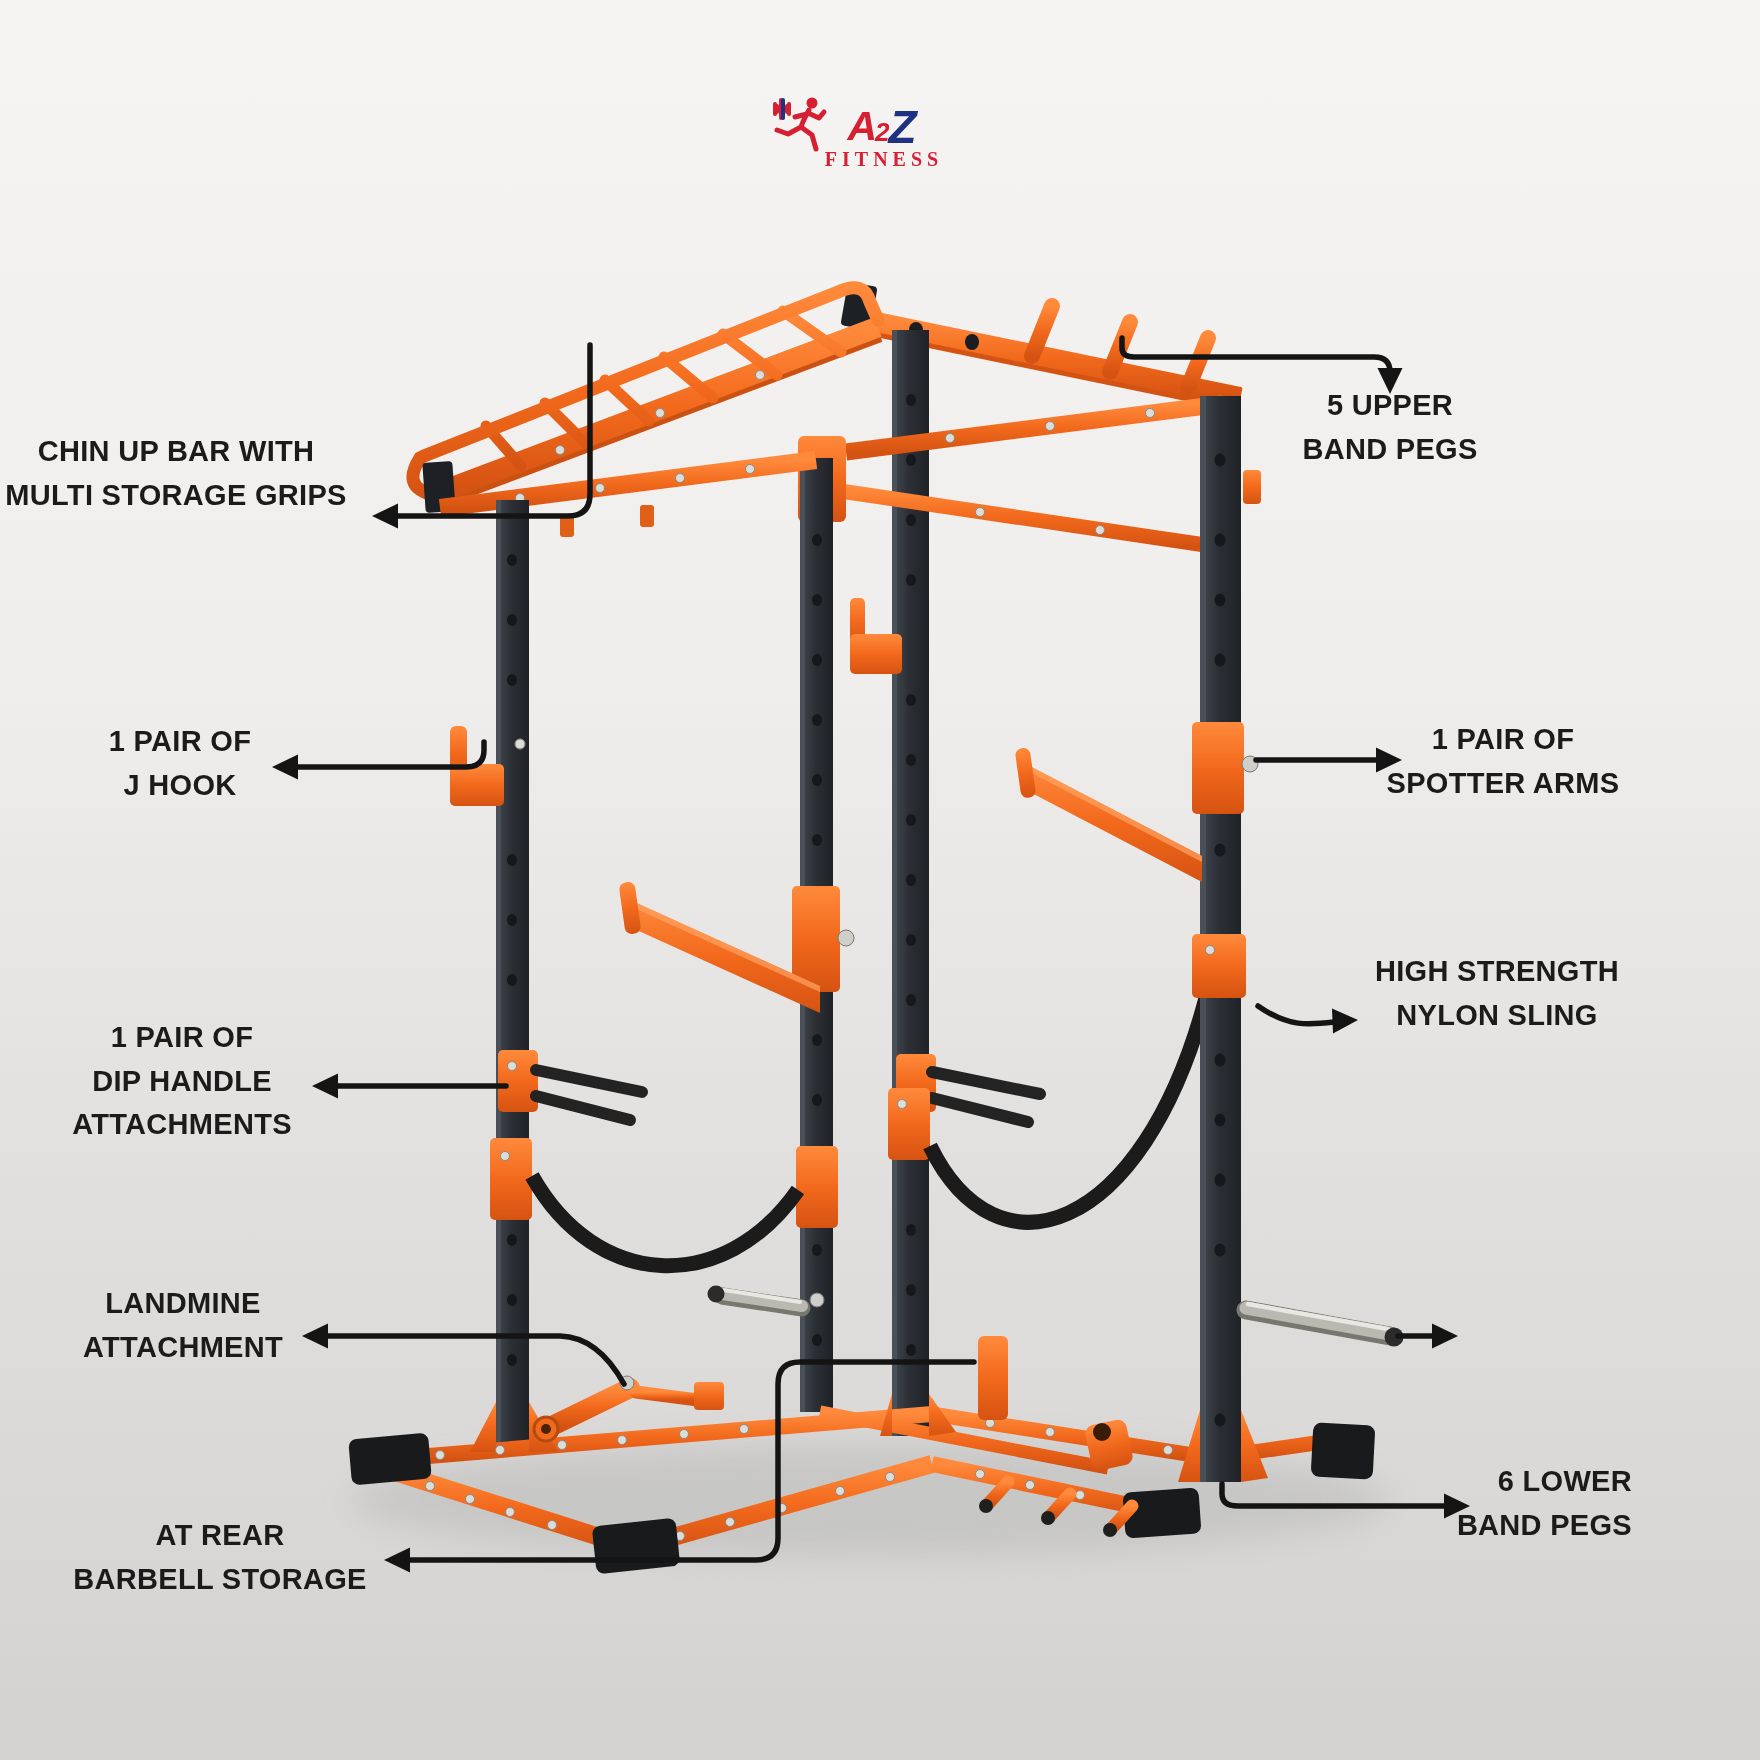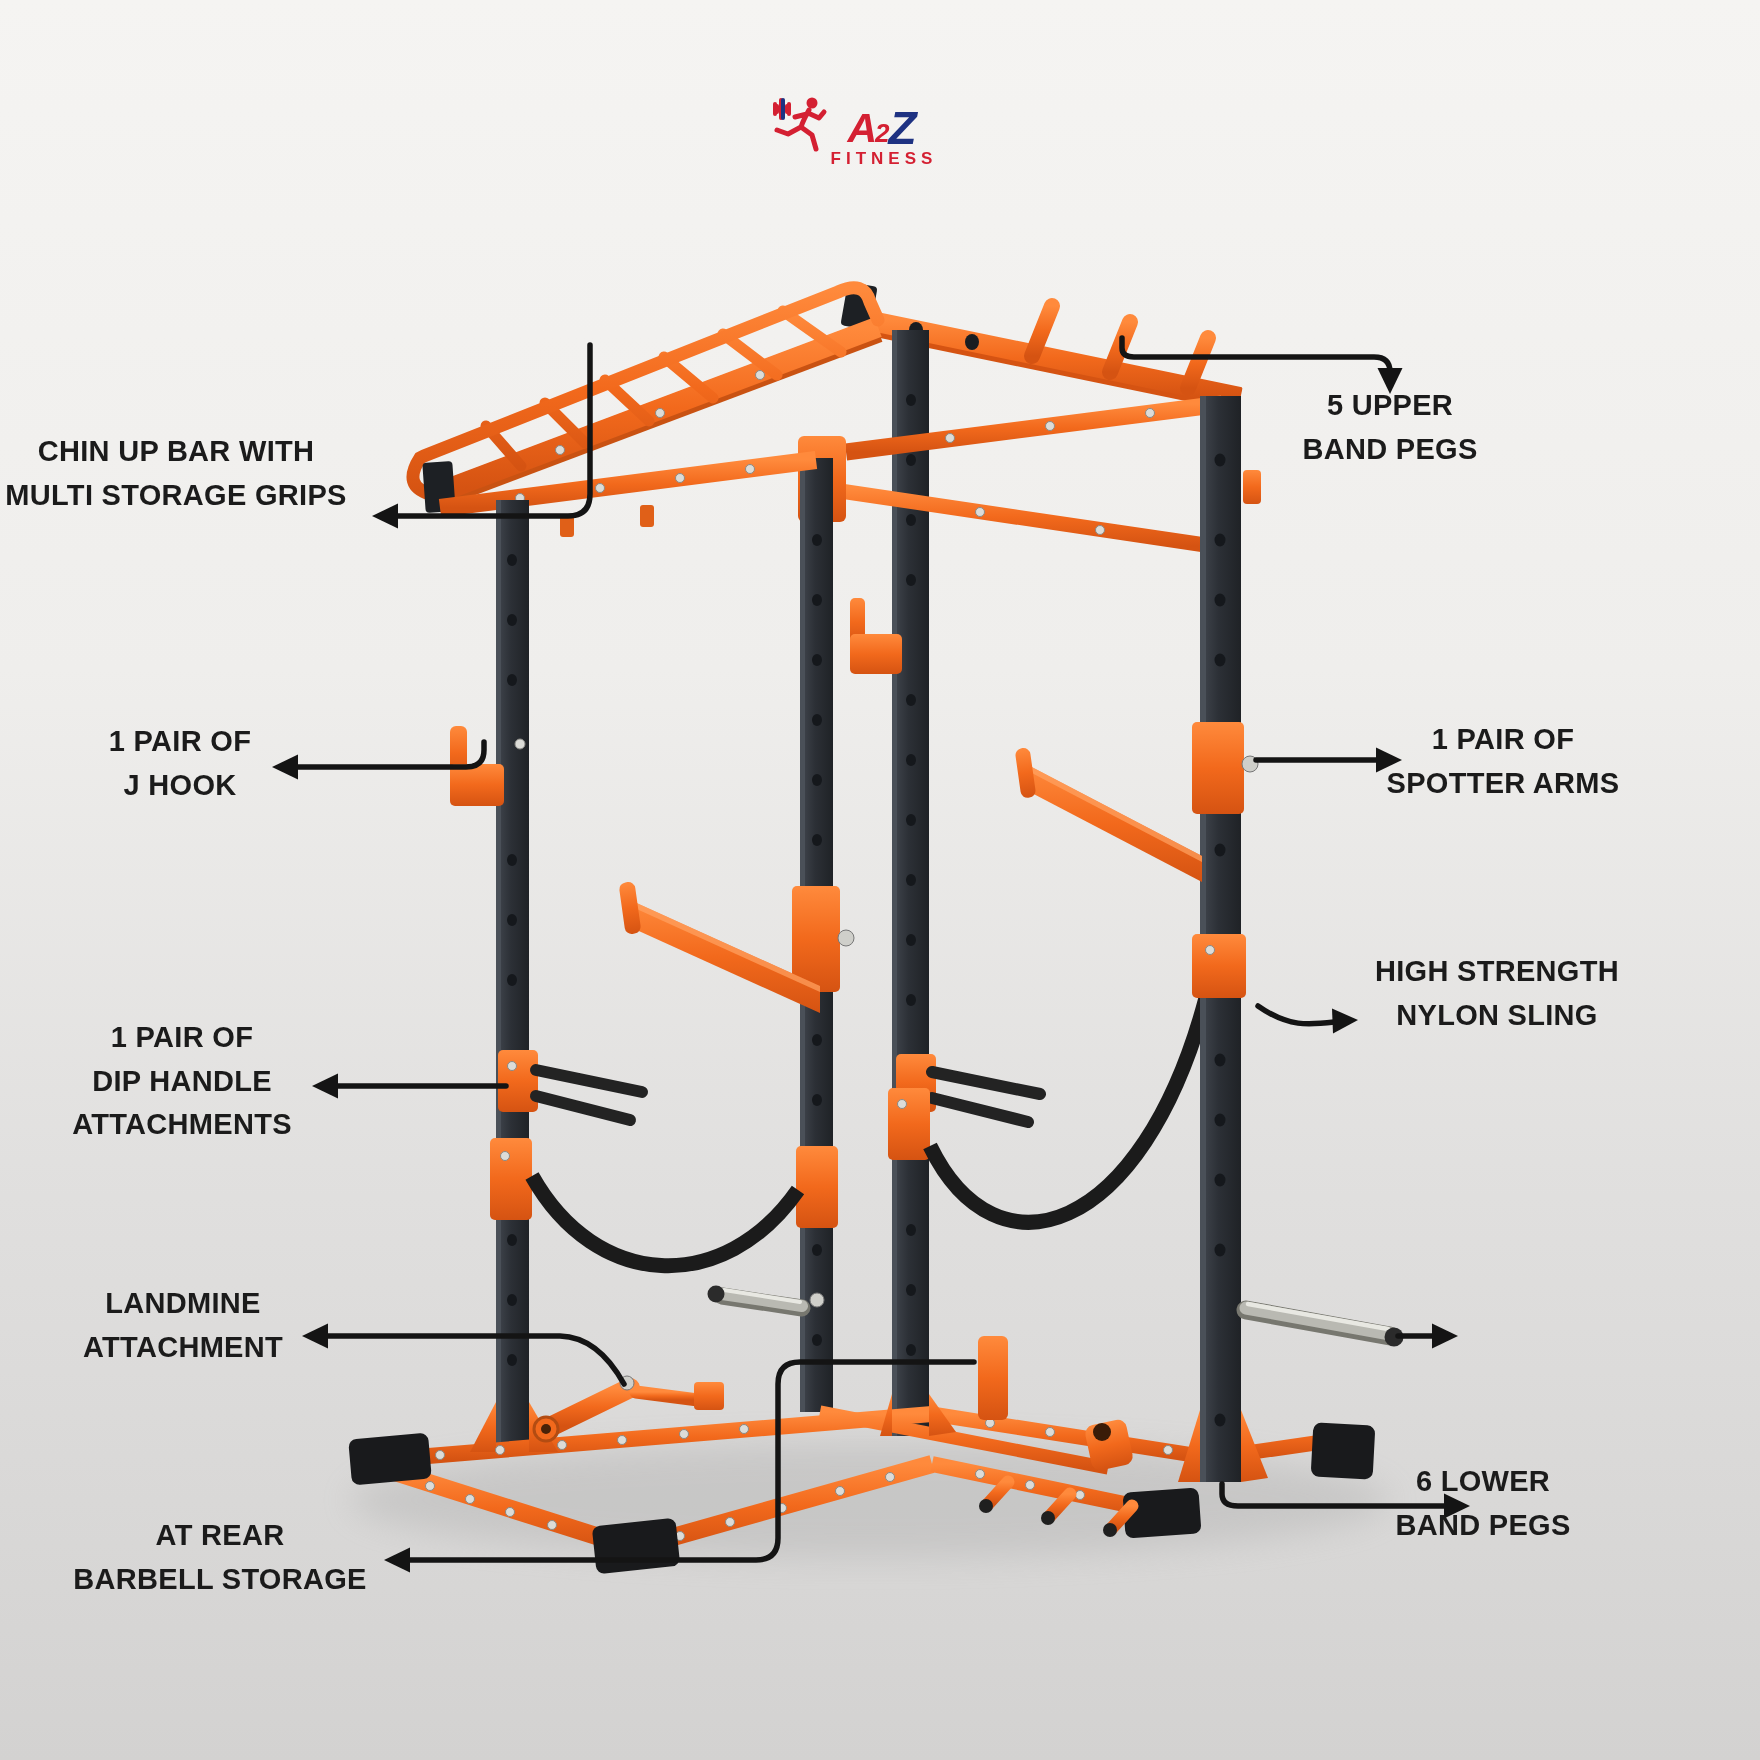--- a/index.html
+++ b/index.html
@@ -16,21 +16,21 @@
   .co{fill:none;stroke:var(--callout_line,#141414);stroke-width:5.5;stroke-linecap:round;stroke-linejoin:round;}
   .cohead{fill:var(--callout_line,#141414);stroke:none;}
   
   .logo{position:absolute;left:772px;top:94px;width:220px;height:86px;display:flex;align-items:center;justify-content:center;gap:2px;}
   .logo-right{display:flex;flex-direction:column;align-items:center;}
   .logo-word{display:flex;align-items:center;}
   .la,.l2,.lz{font-weight:800;font-style:italic;line-height:1;}
   .la{font-size:41px;color:var(--logo_red,#d42032);}
   .l2{font-size:26px;color:var(--logo_red,#d42032);margin:10px -1px 0 -2px;}
   .lz{font-size:46px;color:var(--logo_blue,#1e3282);}
-  .logo-tag{font-weight:700;font-size:17px;letter-spacing:5px;color:var(--logo_red,#d42032);margin-top:-2px;padding-left:4px;}
+  .logo-tag{font-weight:700;font-size:20px;letter-spacing:5px;color:var(--logo_red,#d42032);margin-top:-2px;padding-left:4px;font-family:Liberation Serif, serif;}
 </style>
 </head>
 <body>
 
 <div class="stage">
 
   <svg width="1760" height="1760" viewBox="0 0 1760 1760">
     <defs>
       <linearGradient id="gSteel" x1="0" y1="0" x2="1" y2="0">
         <stop offset="0" stop-color="#42474f"></stop>
@@ -407,18 +407,18 @@
     <div>LANDMINE</div>
     <div>ATTACHMENT</div>
   </div>
 
 
   <div class="callout" style="left:40px;top:1514px;width:360px;">
     <div>AT REAR</div>
     <div>BARBELL STORAGE</div>
   </div>
 
-  <div class="callout" style="left:1381px;top:1460px;width:204px;">
+  <div class="callout" style="left:1428px;top:1460px;width:204px;text-align:right;">
     <div>6 LOWER</div>
     <div>BAND PEGS</div>
   </div>
 
 </div>
 
 </body></html>

